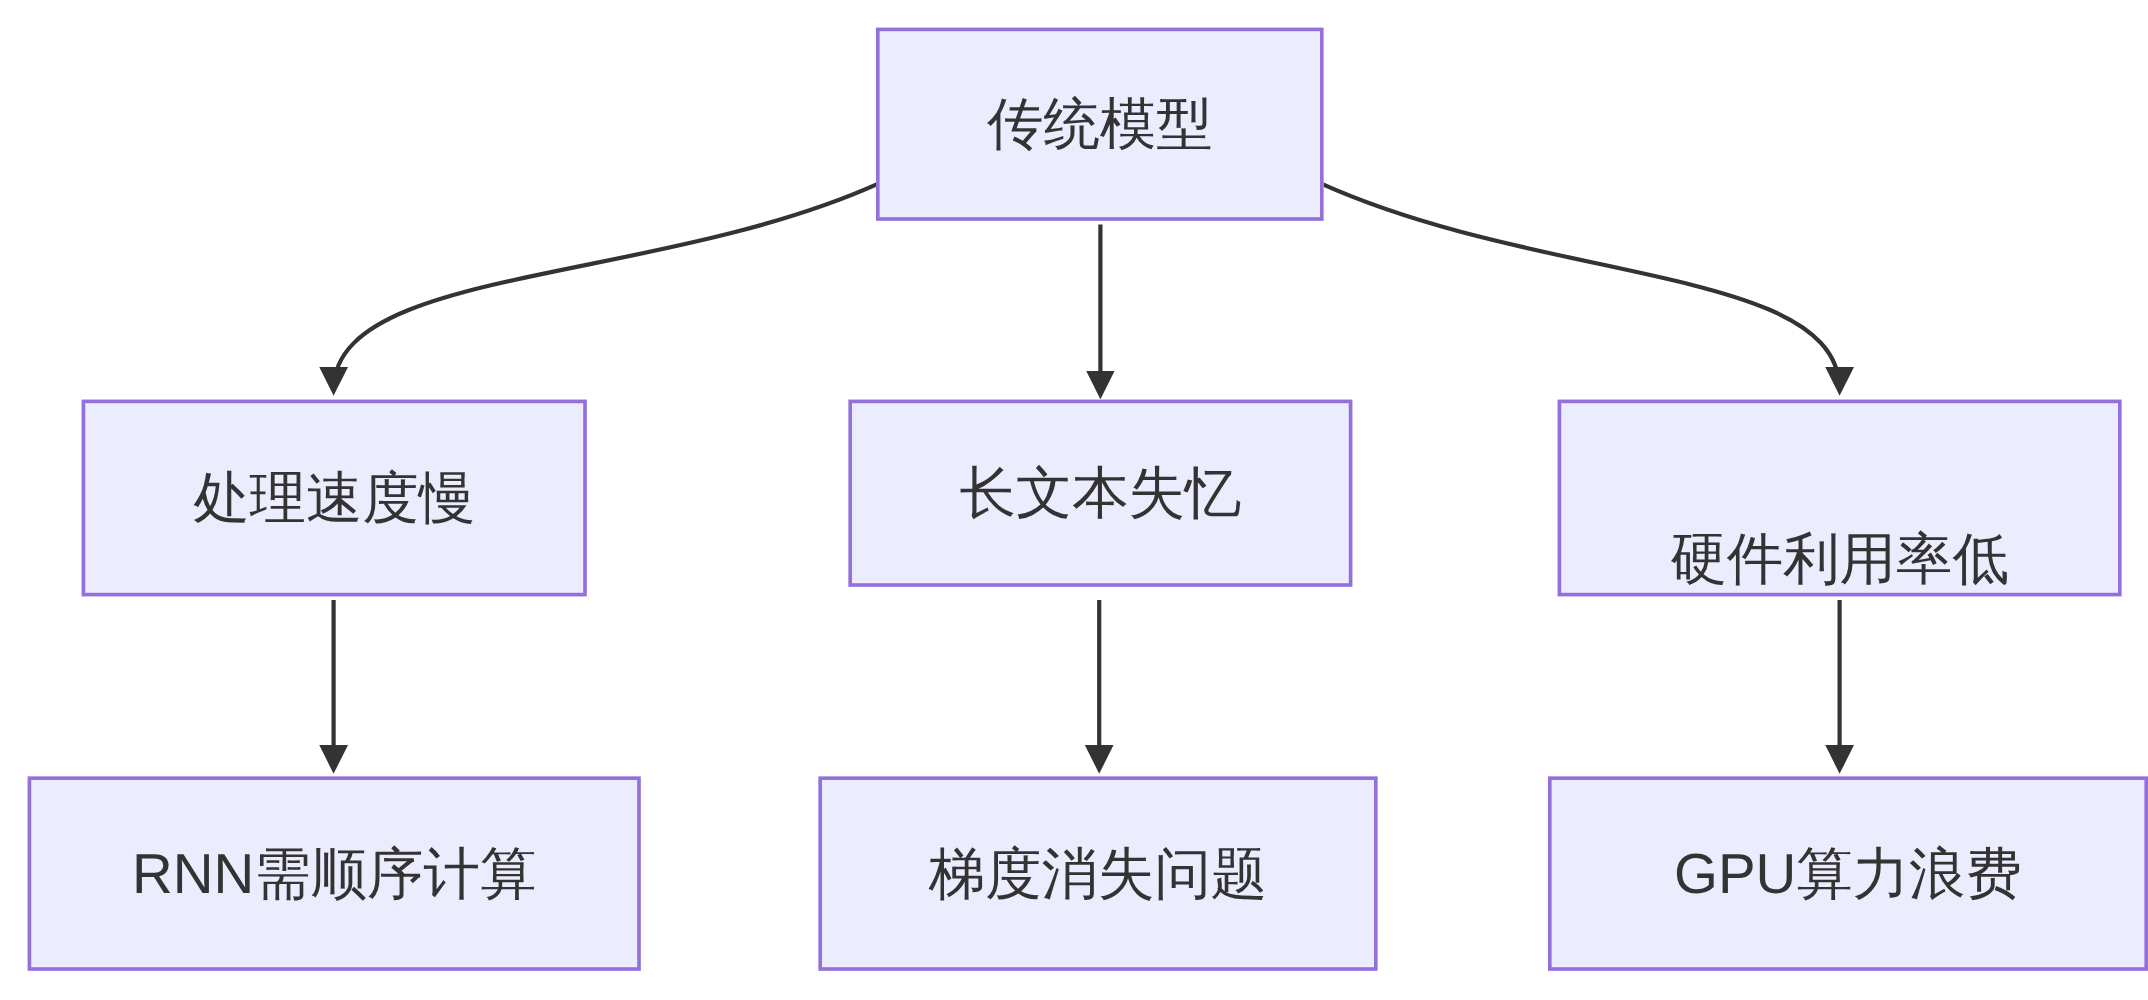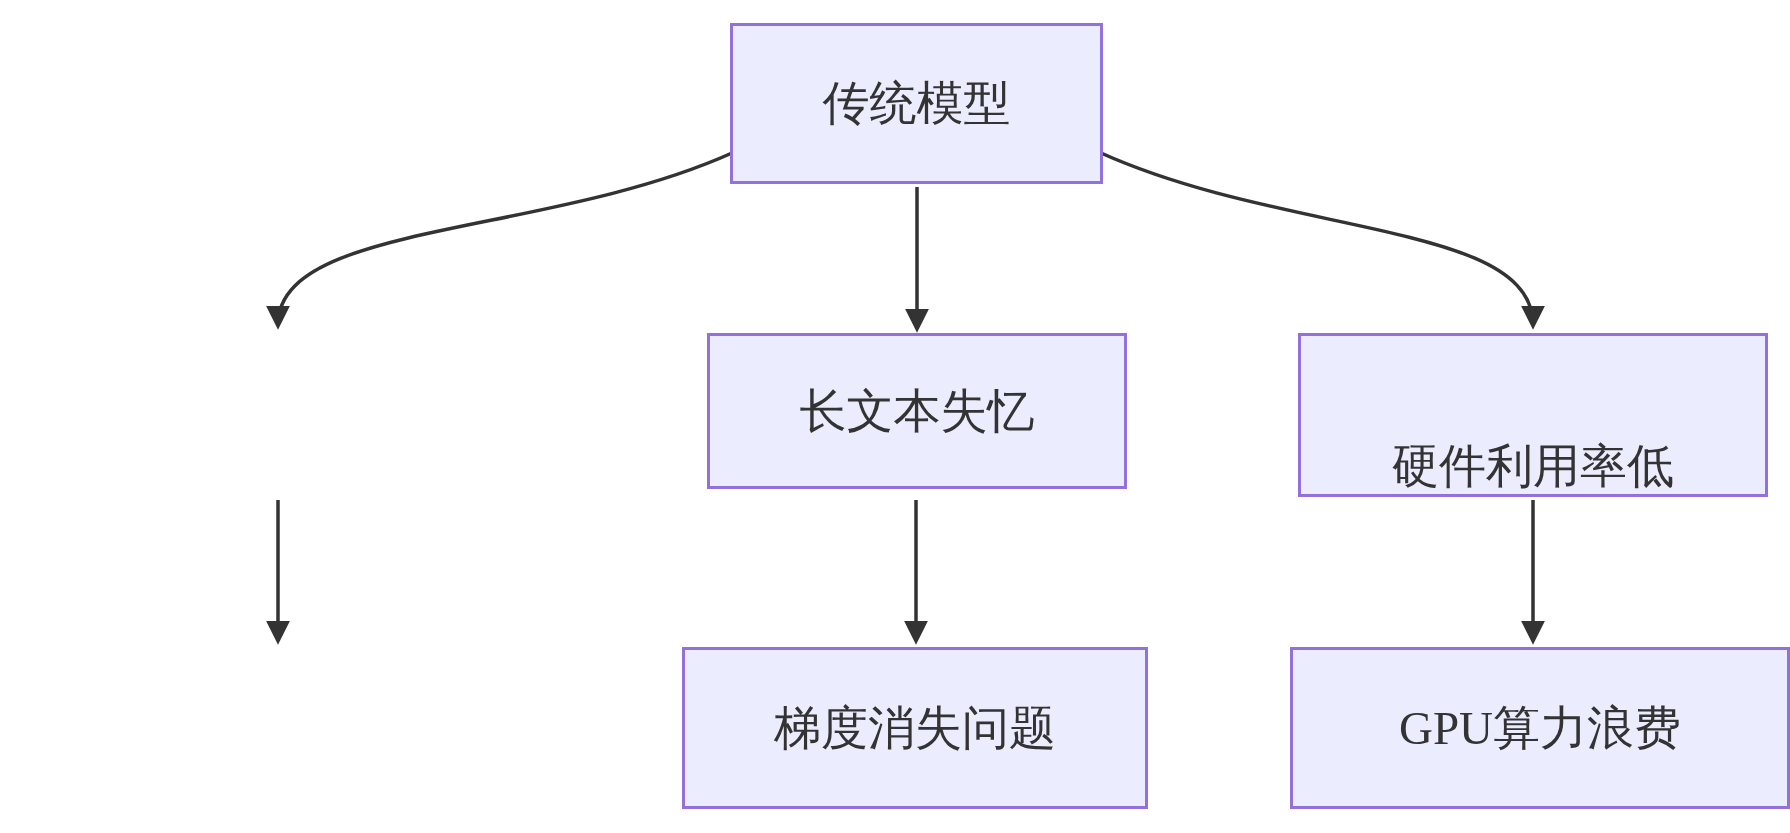--- a/index.html
+++ b/index.html
@@ -13,21 +13,21 @@
   html, body {
     margin: 0;
     padding: 0;
     background: var(--background);
   }
   .canvas {
     position: relative;
     width: 1790px;
     height: 833px;
     background: var(--background);
-    font-family: Liberation Serif, serif;
+    font-family: Liberation Sans, sans-serif;
     overflow: hidden;
   }
   .edges {
     position: absolute;
     left: 0;
     top: 0;
     pointer-events: none;
   }
   .edge {
     stroke: var(--edge-stroke);
@@ -85,29 +85,35 @@
     <path class="edge" d="M 1101 153 C 1288 237, 1533 222, 1533 325" marker-end="url(#arrowhead)"></path>
     <path class="edge" d="M 278 500 L 278 640" marker-end="url(#arrowhead)"></path>
     <path class="edge" d="M 916 500 L 916 640" marker-end="url(#arrowhead)"></path>
     <path class="edge" d="M 1533 500 L 1533 640" marker-end="url(#arrowhead)"></path>
   </svg>
 
   <div class="node n-root">
     <span class="node-label">传统模型</span>
   </div>
 
+  <div class="node n-issue-speed">
+    <span class="node-label">处理速度慢</span>
+  </div>
 
   <div class="node n-issue-memory">
     <span class="node-label">长文本失忆</span>
   </div>
 
   <div class="node n-issue-hw">
     <span class="node-label">硬件利用率低</span>
   </div>
 
+  <div class="node n-cause-rnn">
+    <span class="node-label">RNN需顺序计算</span>
+  </div>
 
   <div class="node n-cause-grad">
     <span class="node-label">梯度消失问题</span>
   </div>
 
   <div class="node n-cause-gpu">
     <span class="node-label">GPU算力浪费</span>
   </div>
 
 

